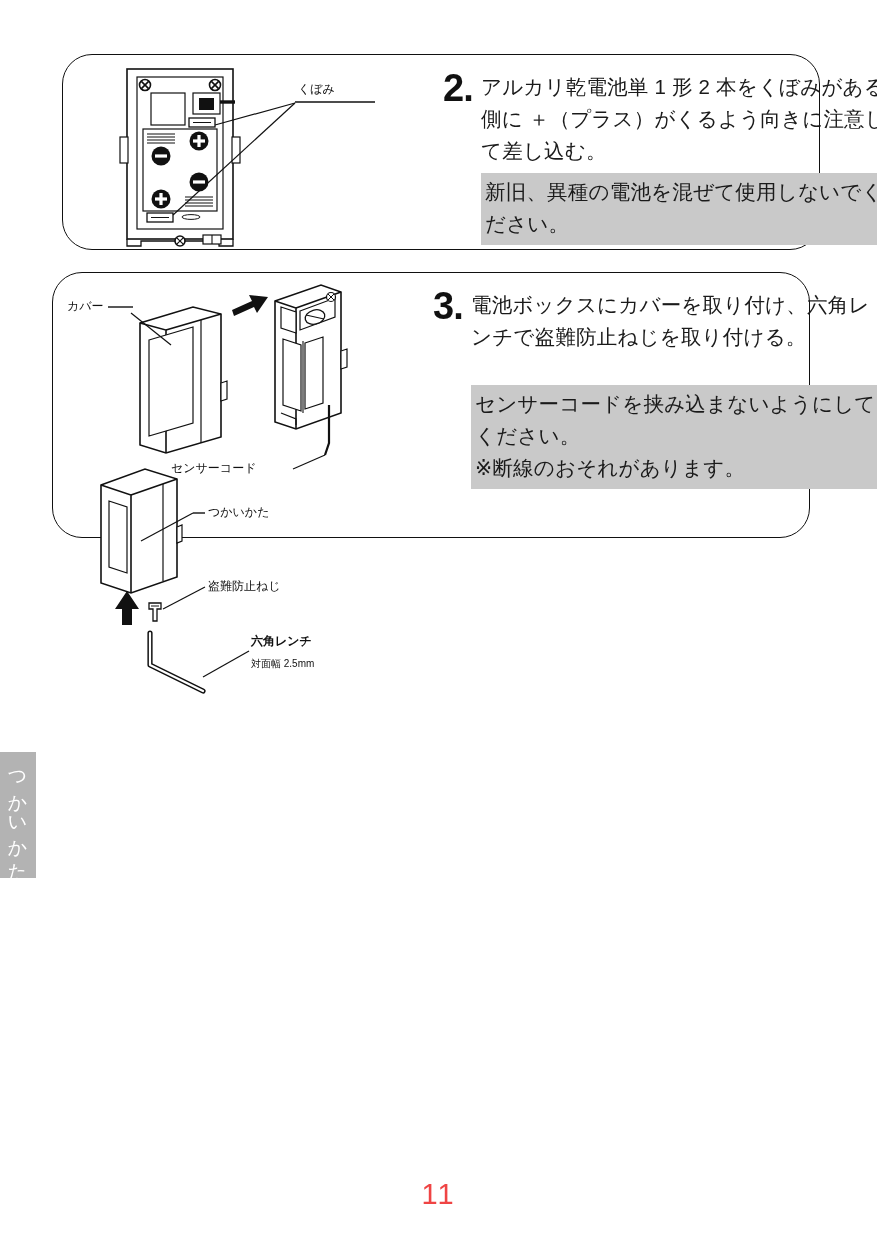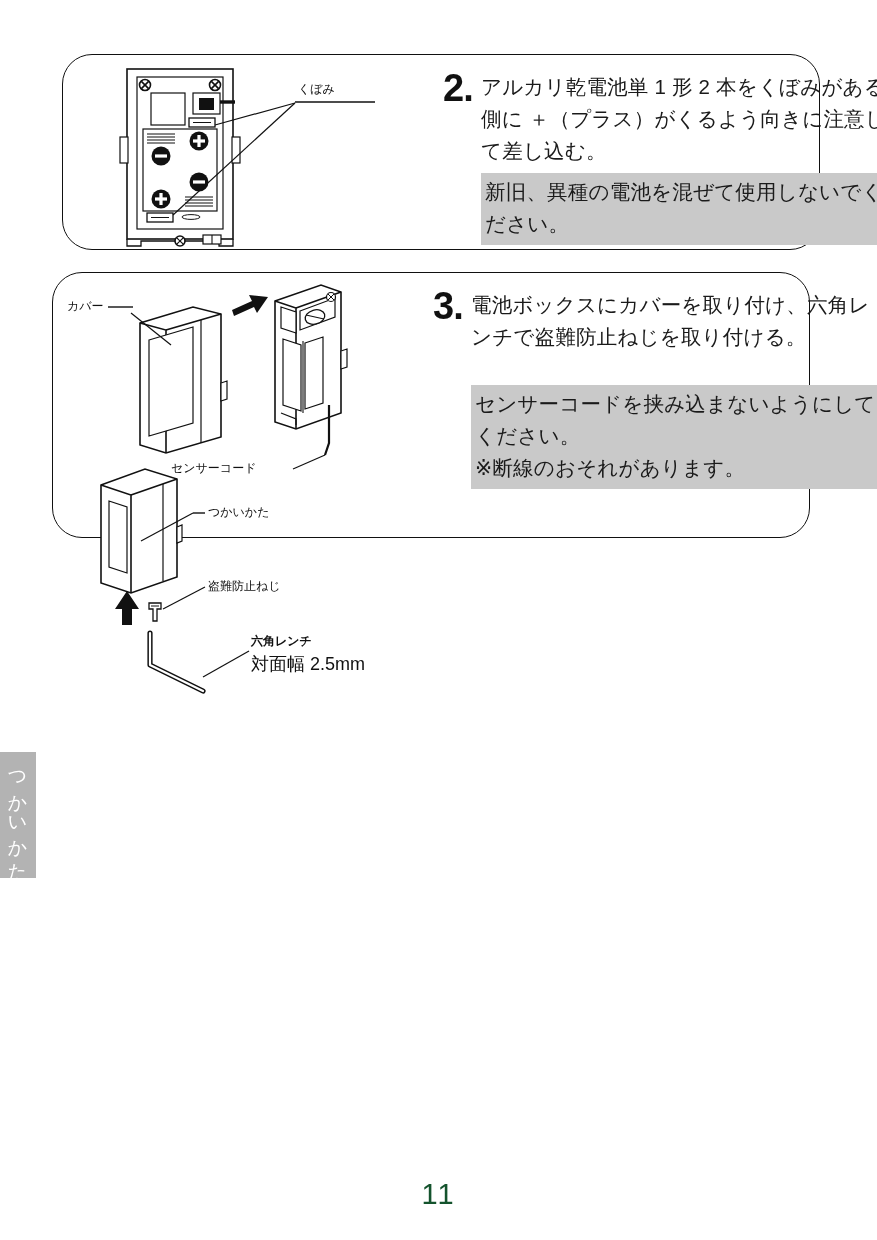--- a/index.html
+++ b/index.html
@@ -78,21 +78,21 @@
   #step3-note { top: 112px; }
 
   
   .dlabel {
     position: absolute;
     font-size: 12px;
     line-height: 20px;
     color: #111;
     white-space: nowrap;
   }
-  .dlabel.small { font-size: 18px; }
+  .dlabel.small { font-size: 10px; }
 
   svg.diagram { position: absolute; left: 0; top: 0; overflow: visible; }
 
   
   #side-tab {
     position: absolute;
     left: 0;
     top: 752px;
     width: 36px;
     height: 126px;
@@ -111,21 +111,21 @@
   }
 
   
   #page-number {
     position: absolute;
     left: 0;
     right: 0;
     top: 1178px;
     text-align: center;
     font-size: 29px;
-    color: #14532d;
+    color: #ef4444;
     letter-spacing: 2px;
   }
 </style>
 </head>
 <body>
 
 <div class="panel" id="panel-step2">
 
   <div class="figure-area">
     <svg class="diagram" width="330" height="196" viewBox="0 0 330 196">

